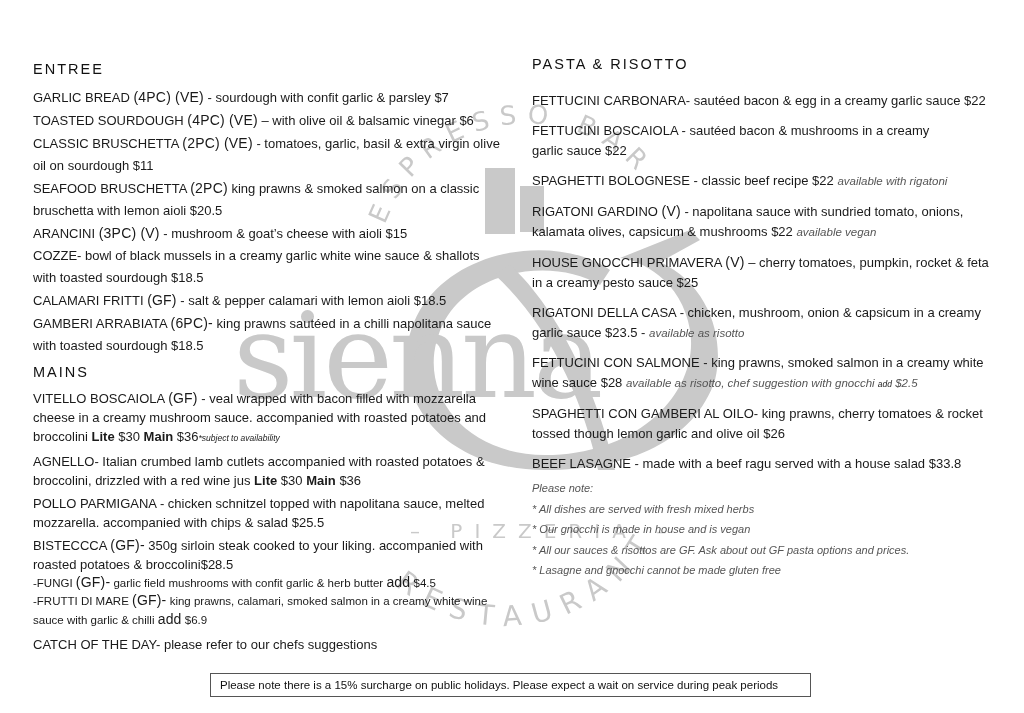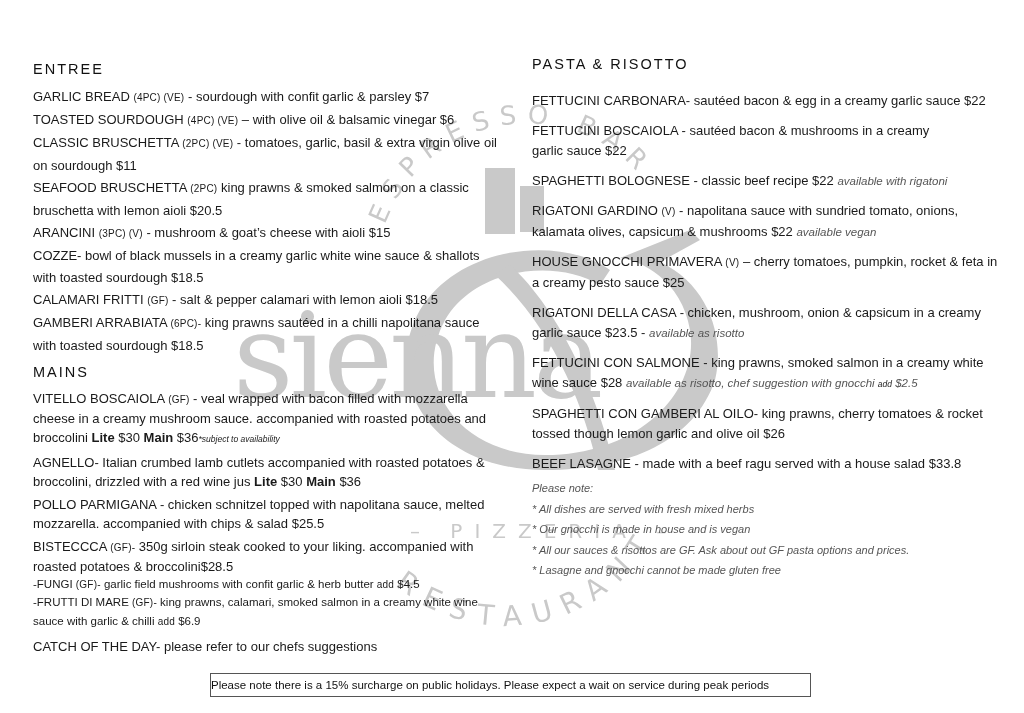--- a/index.html
+++ b/index.html
@@ -10,32 +10,32 @@
   .watermark { position: absolute; left: 0; top: 0; width: 1024px; height: 713px; z-index: 0; pointer-events: none; }
   .col { position: absolute; z-index: 1; }
   .col-left { left: 33px; top: 60px; width: 470px; }
   .col-right { left: 532px; top: 55px; width: 470px; }
   .section-title {
     font-size: 14.5px; letter-spacing: 2px; font-weight: normal; color: #111;
     margin: 0 0 8px 0; line-height: 18px;
   }
   .item { font-size: 13px; line-height: 19px; margin: 0 0 4px 0; color: #1a1a1a; }
   .item.gap { line-height: 22px; margin: 0; }
-  .tag { font-size: 10px; letter-spacing: 0.2px; }
+  .tag { font-size: 14px; letter-spacing: 0.2px; }
   .note { font-style: italic; color: #555; font-size: 11.5px; }
   .note-small { font-style: italic; font-size: 8.5px; }
   .bold { font-weight: bold; }
   .sub-ital { font-size: 11.5px; line-height: 16px; margin: 0; color: #1a1a1a; }
   .right .item { margin-bottom: 10px; line-height: 20px; }
   .notes { margin-top: 4px; }
   .notes p { margin: 0; font-style: italic; font-size: 11px; line-height: 20.5px; color: #555; }
   .footer-box {
     position: absolute; left: 210px; top: 673px; width: 601px; height: 24px;
     border: 1px solid #555; box-sizing: border-box; z-index: 1;
-    font-size: 11.5px; line-height: 22px; color: #111; background: transparent;
+    font-size: 11.5px; line-height: 22px; padding-left: 9px; color: #111; background: transparent;
   }
 </style>
 </head>
 <body>
 
 <svg class="watermark" viewBox="0 0 1024 713" xmlns="http://www.w3.org/2000/svg">
   <defs>
     <path id="arcTop" d="M 385 225 A 150 150 0 0 1 640 175"></path>
     <path id="arcBottom" d="M 395 585 A 170 170 0 0 0 650 545"></path>
   </defs>

